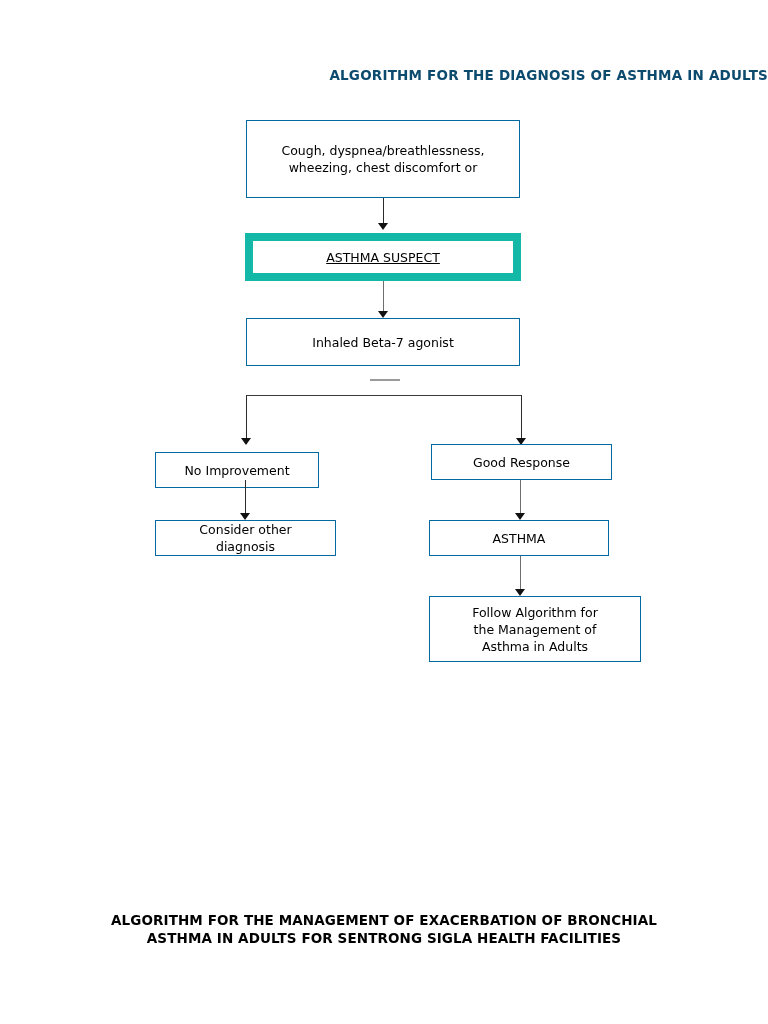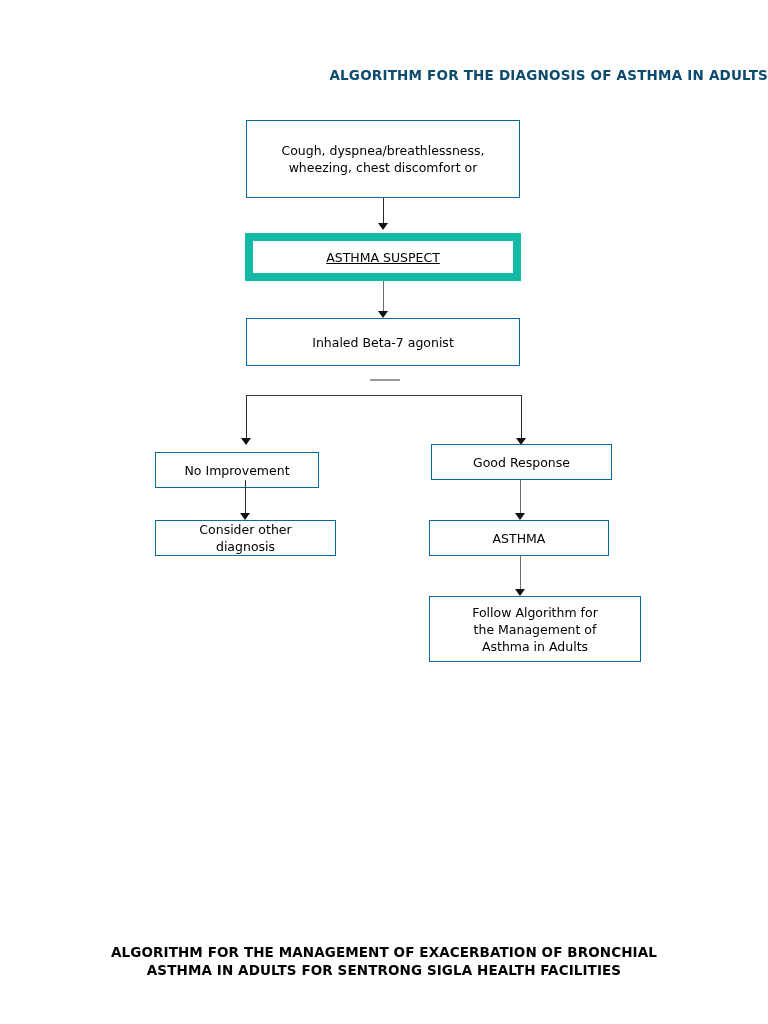--- a/index.html
+++ b/index.html
@@ -34,21 +34,20 @@
     position: absolute;
     left: 0;
     top: 911px;
     width: 768px;
     text-align: center;
     font-size: 13.5px;
     font-weight: bold;
     line-height: 18px;
     letter-spacing: 0.1px;
     color: #000;
-    margin-top: 32px;
   }
   .title-bottom .line { display: block; }
 
   
   .node {
     position: absolute;
     background: #ffffff;
     border: 1px solid #0369a1;
     display: flex;
     align-items: center;

